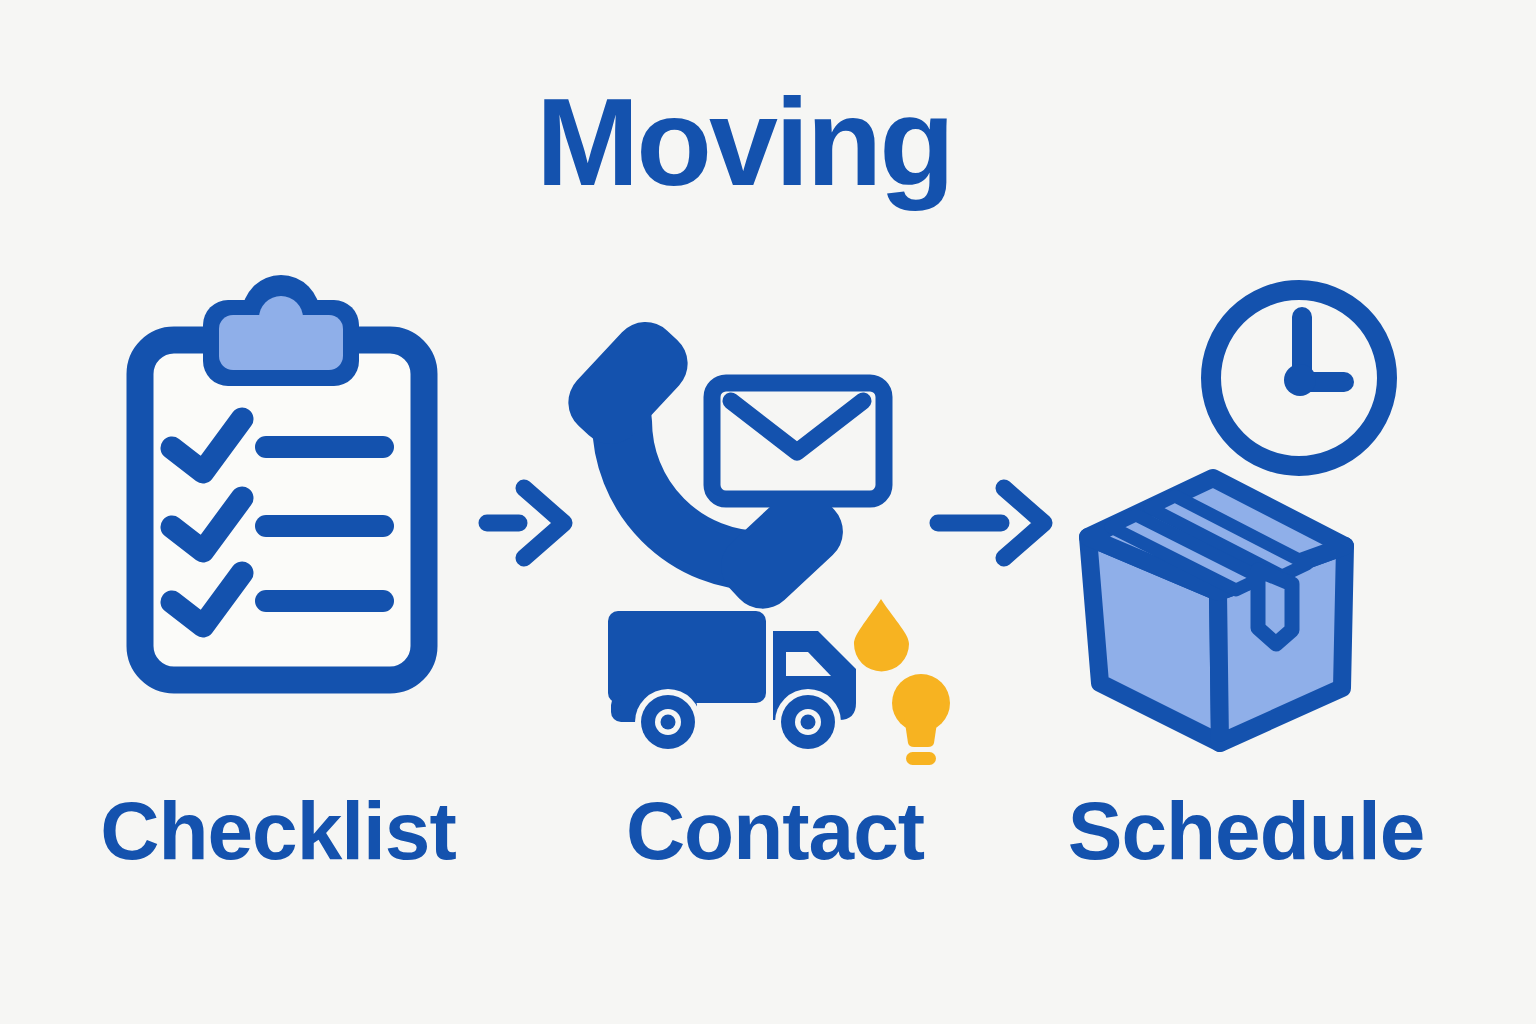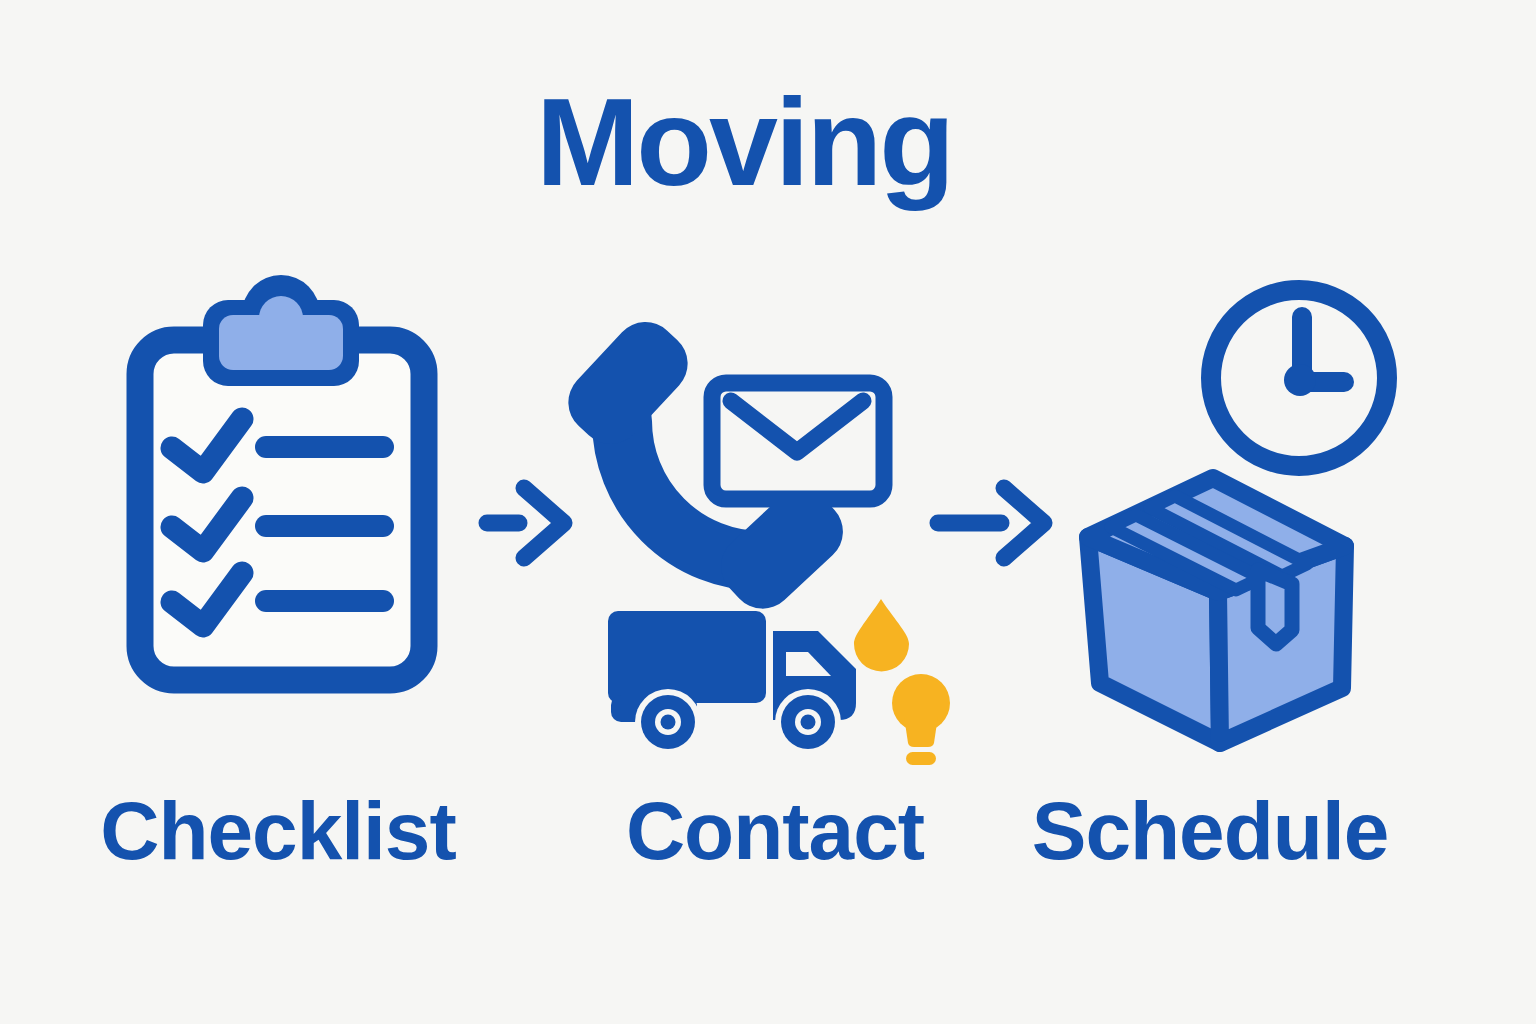--- a/index.html
+++ b/index.html
@@ -30,21 +30,21 @@
     width: 420px;
     text-align: center;
     font-size: 82px;
     font-weight: 700;
     letter-spacing: -1px;
     line-height: 1;
     color: var(--primary, #1452ae);
   }
   #label-checklist { left: 68px; }
   #label-contact  { left: 565px; }
-  #label-schedule { left: 1000px; }
+  #label-schedule { left: 1036px; }
   .icon-svg { position: absolute; display: block; }
   
   .fp { fill: var(--primary, #1452ae); }
   .fl { fill: var(--light, #8fafe9); }
   .fy { fill: var(--yellow, #f7b321); }
   .fbg { fill: var(--bg, #f6f6f4); }
   .fpaper { fill: var(--paper, #fbfbf9); }
   .sp { stroke: var(--primary, #1452ae); }
   .nf { fill: none; }
   .rnd { stroke-linecap: round; stroke-linejoin: round; }

